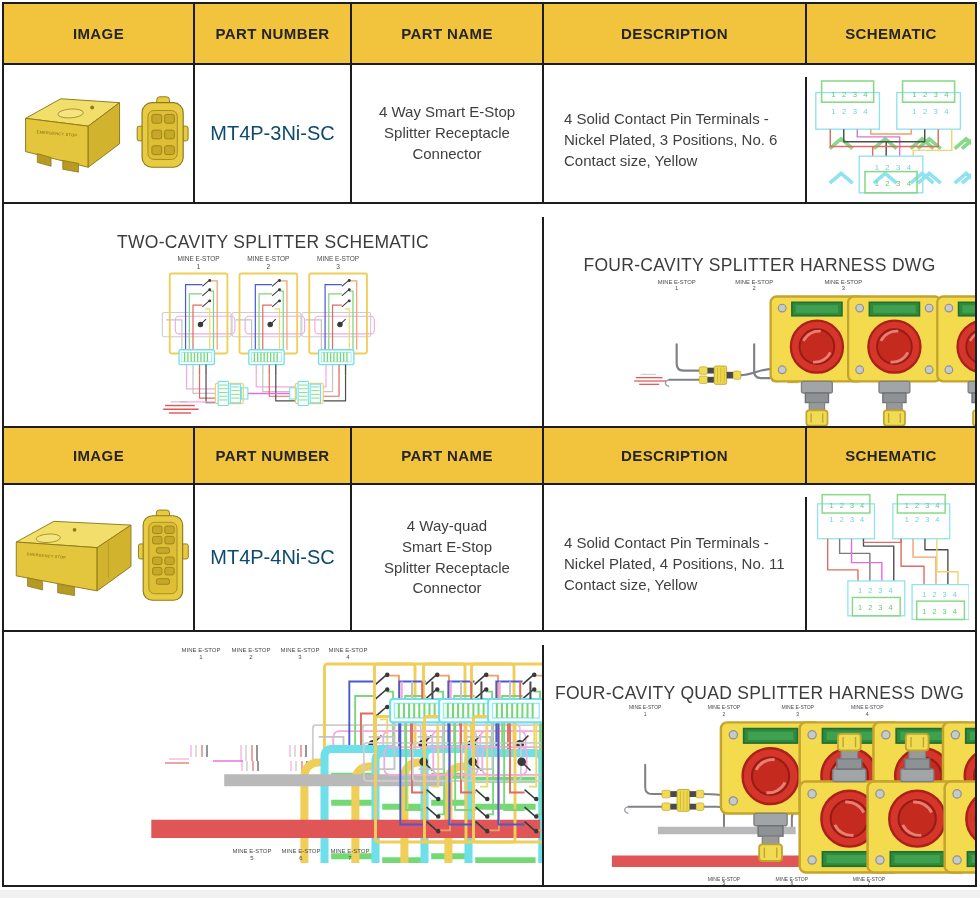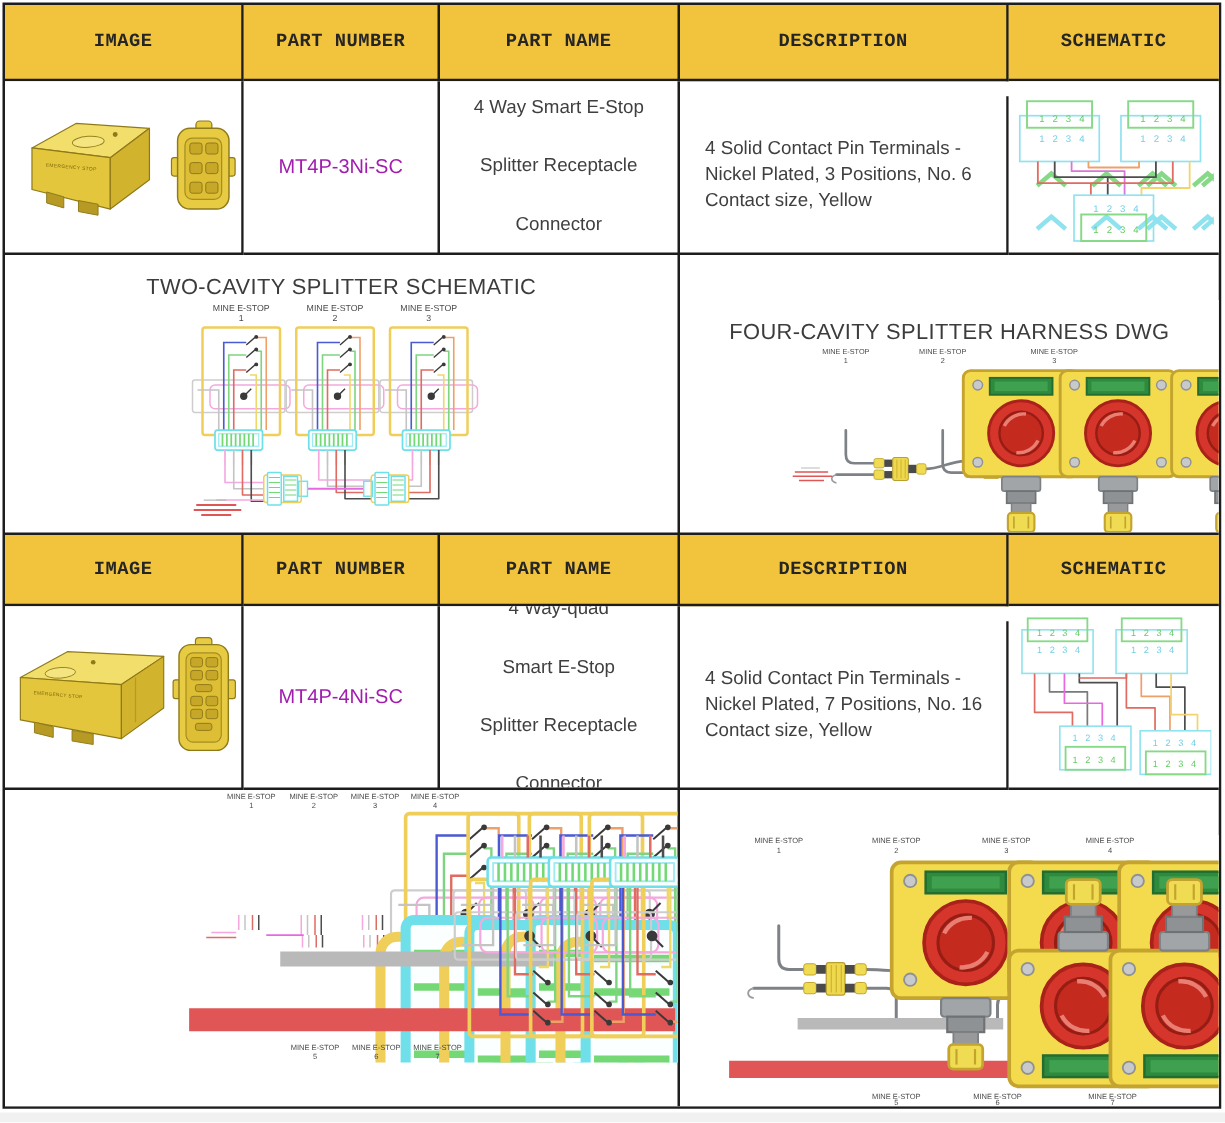--- a/index.html
+++ b/index.html
@@ -7,26 +7,26 @@
   .page{position:relative;width:980px;height:898px;background:#fff;overflow:hidden;}
   .footer-strip{position:absolute;left:0;right:0;bottom:0;height:8px;background:#f1f1f2;}
   .tbl{position:absolute;top:2px;left:2px;width:971px;display:grid;
        grid-template-columns:191px 157px 192px 263px 1fr;
        grid-template-rows:61px 139px 224px 57px 147px 253px;
        border:2.5px solid #1d1d1d;background:#fff;}
   .cell{border-right:2px solid #1d1d1d;border-bottom:2px solid #1d1d1d;display:flex;
         align-items:center;justify-content:center;overflow:hidden;position:relative;background:#fff;}
   .lastcol{border-right:none!important;}
   .lastrow{border-bottom:none!important;}
-  .head{background:#F2C43E;font-weight:bold;font-size:15px;letter-spacing:.4px;color:#252525;font-family:Liberation Mono, monospace;}
-  .pn{font-size:16px;color:#a21caf;}
-  .namecell{flex-direction:column;font-size:15px;color:#3f3f3f;line-height:1.38;text-align:left;gap:26px;}
+  .head{background:#F2C43E;font-weight:bold;font-size:15px;letter-spacing:.4px;color:#252525;}
+  .pn{font-size:20px;color:#0c4a6e;}
+  .namecell{flex-direction:column;font-size:15px;color:#3f3f3f;line-height:1.38;text-align:left;}
   .desccell{flex-direction:column;align-items:flex-start;justify-content:center;
             padding-left:20px;font-size:15px;color:#3f3f3f;line-height:1.42;text-align:left;margin-top:12px;}
-  .span3{grid-column:1/4;}
+  .span3{grid-column:1/4;margin-top:13px;}
   .span2{grid-column:4/6;margin-top:36px;}
   .merged{flex-direction:column;justify-content:flex-start;align-items:center;}
   .sectitle{font-size:17.5px;color:#3c3c3c;letter-spacing:.3px;padding-top:15px;text-align:center;}
   svg{display:block;}
   svg text{font-family:"Liberation Sans","DejaVu Sans",sans-serif;}
   .lbl{font-size:7px;fill:#4a4a4a;text-anchor:middle;}
   .lbl6{font-size:6px;fill:#4a4a4a;text-anchor:middle;}
   .pg{font-size:8px;fill:#63CC63;letter-spacing:2.2px;text-anchor:middle;}
   .pc{font-size:8px;fill:#72CFE6;letter-spacing:2.2px;text-anchor:middle;}
   .emg{font-size:4px;fill:#7a680f;letter-spacing:.3px;text-anchor:middle;}
@@ -353,21 +353,21 @@
   </div>
   <div class="cell pn">MT4P-4Ni-SC</div>
   <div class="cell namecell">
     <div>4 Way-quad</div>
     <div>Smart E-Stop</div>
     <div>Splitter Receptacle</div>
     <div>Connector</div>
   </div>
   <div class="cell desccell">
     <div>4 Solid Contact Pin Terminals -</div>
-    <div>Nickel Plated, 7 Positions, No. 16</div>
+    <div>Nickel Plated, 4 Positions, No. 11</div>
     <div>Contact size, Yellow</div>
   </div>
   <div class="cell lastcol">
     <svg width="156" height="138" viewBox="0 0 170 150">
 
       <rect x="5" y="16" width="62" height="38" fill="none" stroke="#8FE3EF" stroke-width="1.4"></rect>
       <rect x="10" y="6" width="52" height="20" fill="none" stroke="#86D986" stroke-width="1.6"></rect>
       <text class="pg" x="38" y="21">1 2 3 4</text>
       <text class="pc" x="38" y="36">1 2 3 4</text>
       <rect x="87" y="16" width="62" height="38" fill="none" stroke="#8FE3EF" stroke-width="1.4"></rect>
@@ -460,20 +460,21 @@
       <use href="#u-circuit" transform="translate(313.25,200) scale(0.75,-0.75)"></use>
       <text class="lbl6" x="249" y="208">MINE E-STOP</text>
       <text class="lbl6" x="249" y="215">5</text>
       <text class="lbl6" x="298" y="208">MINE E-STOP</text>
       <text class="lbl6" x="298" y="215">6</text>
       <text class="lbl6" x="347" y="208">MINE E-STOP</text>
       <text class="lbl6" x="347" y="215">7</text>
     </svg>
   </div>
   <div class="cell merged span2 lastcol lastrow">
+    <div class="sectitle">FOUR-CAVITY QUAD SPLITTER HARNESS DWG</div>
     <svg width="430" height="216" viewBox="0 0 430 216">
 
       <text class="lbl6" x="78" y="6">MINE E-STOP</text>
       <text class="lbl6" x="78" y="14">1</text>
       <text class="lbl6" x="172" y="6">MINE E-STOP</text>
       <text class="lbl6" x="172" y="14">2</text>
       <text class="lbl6" x="260" y="6">MINE E-STOP</text>
       <text class="lbl6" x="260" y="14">3</text>
       <text class="lbl6" x="343" y="6">MINE E-STOP</text>
       <text class="lbl6" x="343" y="14">4</text>

